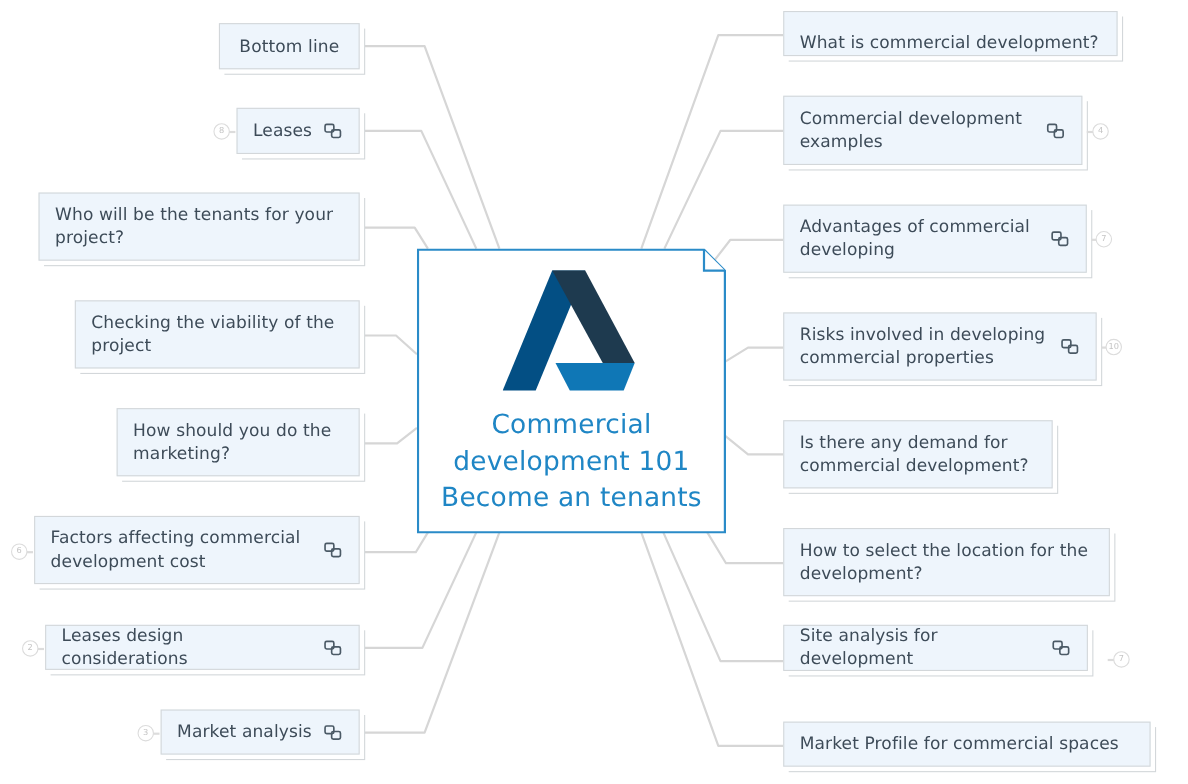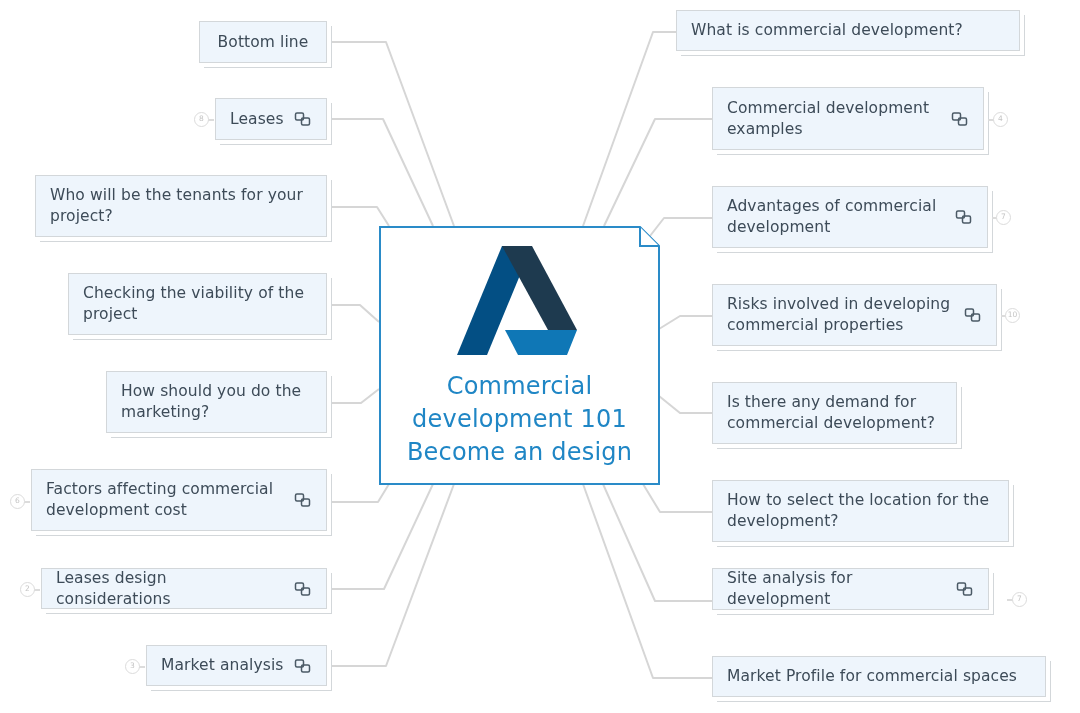--- a/index.html
+++ b/index.html
@@ -67,21 +67,21 @@
       <path d="M261,1 L261,20 L280,20" fill="#ffffff" stroke="#2a8bc8" stroke-width="2"></path>
     </svg>
     <svg class="logo" viewBox="0 0 124 114">
       <polygon points="45,2 75,2 30,111 0,111" fill="#034f84"></polygon>
       <polygon points="45,2 75,2 120,86 91,86" fill="#1e3a4f"></polygon>
       <polygon points="48,86 120,86 110,111 61,111" fill="#0f77b6"></polygon>
     </svg>
     <div class="title">
       <div>Commercial</div>
       <div>development 101</div>
-      <div>Become an design</div>
+      <div>Become an tenants</div>
     </div>
   </div>
 
   <div class="node" style="left:215px;top:98px;width:112px;height:42px;">
     <span class="txt">Leases</span>
     <svg class="ico" viewBox="0 0 18 16">
         <g fill="none" stroke="#4b5a66" stroke-width="1.5">
           <rect x="1.5" y="2" width="8" height="7" rx="1.5"></rect>
           <rect x="7.5" y="7" width="8" height="7" rx="1.5"></rect>
         </g>
@@ -135,38 +135,38 @@
     <svg class="ico" viewBox="0 0 18 16">
         <g fill="none" stroke="#4b5a66" stroke-width="1.5">
           <rect x="1.5" y="2" width="8" height="7" rx="1.5"></rect>
           <rect x="7.5" y="7" width="8" height="7" rx="1.5"></rect>
         </g>
       </svg>
   </div>
   <div class="badge-stub" style="left:139px;top:666px;"></div>
   <div class="badge" style="left:125px;top:659px;">3</div>
 
-  <div class="node" style="left:676px;top:10px;width:344px;height:41px;">
+  <div class="node" style="left:712px;top:10px;width:304px;height:41px;align-items:flex-end;">
     <span class="txt">What is commercial development?</span>
   </div>
 
   <div class="node" style="left:712px;top:87px;width:272px;height:63px;">
     <span class="txt">Commercial development examples</span>
     <svg class="ico" viewBox="0 0 18 16">
         <g fill="none" stroke="#4b5a66" stroke-width="1.5">
           <rect x="1.5" y="2" width="8" height="7" rx="1.5"></rect>
           <rect x="7.5" y="7" width="8" height="7" rx="1.5"></rect>
         </g>
       </svg>
   </div>
   <div class="badge-stub" style="left:988px;top:119px;"></div>
   <div class="badge" style="left:993px;top:112px;">4</div>
 
   <div class="node" style="left:712px;top:186px;width:276px;height:62px;">
-    <span class="txt">Advantages of commercial development</span>
+    <span class="txt">Advantages of commercial developing</span>
     <svg class="ico" viewBox="0 0 18 16">
         <g fill="none" stroke="#4b5a66" stroke-width="1.5">
           <rect x="1.5" y="2" width="8" height="7" rx="1.5"></rect>
           <rect x="7.5" y="7" width="8" height="7" rx="1.5"></rect>
         </g>
       </svg>
   </div>
   <div class="badge-stub" style="left:992px;top:217px;"></div>
   <div class="badge" style="left:996px;top:210px;">7</div>
 

